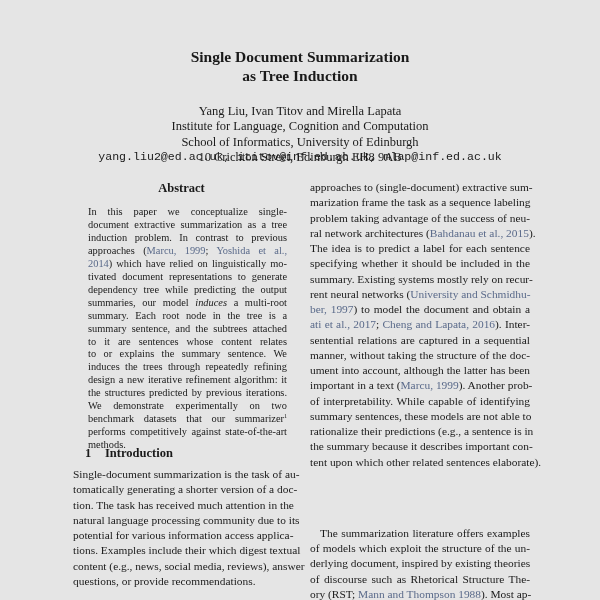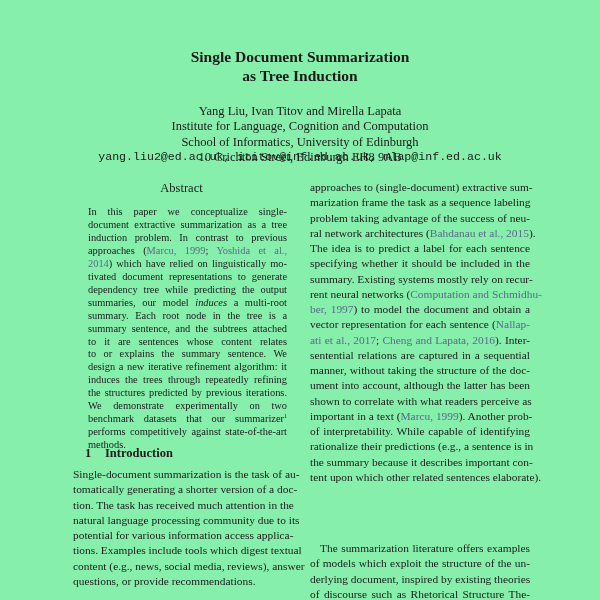--- a/index.html
+++ b/index.html
@@ -1,24 +1,24 @@
 <!DOCTYPE html>
 <html><head>
 <meta charset="utf-8">
 <style>
   html, body { margin: 0; padding: 0; background: #ffffff; }
   body { width: 600px; height: 600px; overflow: hidden; position: relative;
          font-family: "Liberation Serif", "DejaVu Serif", serif; color: #1a1a1a; }
-  .page { position: absolute; left: 0; top: 0; width: 600px; height: 600px; background: #86efac; }
+  .page { position: absolute; left: 0; top: 0; width: 600px; height: 600px; background: #e5e5e5; }
   .center { position: absolute; left: 0; width: 600px; text-align: center; }
   .title { font-weight: bold; font-size: 15.5px; line-height: 19px; top: 47px; }
   .authors { top: 104px; font-size: 12.5px; line-height: 15.3px; }
   .authors b { font-weight: normal; }
   .emails { top: 149px; font-family: "Liberation Mono", "DejaVu Sans Mono", monospace; font-size: 11.6px; line-height: 15px; letter-spacing: 0px; }
-  .abs-head { position: absolute; left: 73px; width: 217px; top: 181px; text-align: center; font-weight: normal; font-size: 12.5px; line-height: 15px; }
+  .abs-head { position: absolute; left: 73px; width: 217px; top: 181px; text-align: center; font-weight: bold; font-size: 12.5px; line-height: 15px; }
   .col { position: absolute; }
   .line { display: block; white-space: nowrap; text-align: justify; text-align-last: justify; }
   .line.last { text-align-last: left; }
   .abstract { left: 88px; width: 199px; top: 206px; font-size: 10.4px; line-height: 12.95px; }
   .left-body { left: 73px; width: 217px; top: 467px; font-size: 11.4px; line-height: 15.25px; }
   .right-body { left: 310px; width: 220px; top: 180px; font-size: 11.4px; line-height: 15.25px; }
   .sec-head { position: absolute; left: 73px; top: 446px; font-weight: bold; font-size: 12.5px; line-height: 15px; margin-left: 12px; }
   .sec-head .num { display: inline-block; width: 20px; }
   .cite { color: #5a6a8a; }
   .para-gap { display: block; height: 8px; }
@@ -57,63 +57,62 @@
       <span class="line">induction problem.  In contrast to previous</span>
       <span class="line">approaches (<span class="cite">Marcu, 1999</span>; <span class="cite">Yoshida et al.,</span></span>
       <span class="line"><span class="cite">2014</span>) which have relied on linguistically mo-</span>
       <span class="line">tivated document representations to generate</span>
       <span class="line">dependency tree while predicting the output</span>
       <span class="line">summaries, our model <em>induces</em> a multi-root</span>
       <span class="line">summary.  Each root node in the tree is a</span>
       <span class="line">summary sentence, and the subtrees attached</span>
       <span class="line">to it are sentences whose content relates</span>
       <span class="line">to or explains the summary sentence.  We</span>
+      <span class="line">induces the trees through repeatedly refining</span>
       <span class="line">design a new iterative refinement algorithm: it</span>
-      <span class="line">induces the trees through repeatedly refining</span>
       <span class="line">the structures predicted by previous iterations.</span>
       <span class="line">We demonstrate experimentally on two</span>
       <span class="line">benchmark datasets that our summarizer<sup>1</sup></span>
       <span class="line">performs competitively against state-of-the-art</span>
       <span class="line last">methods.</span>
     </div>
 
   <div class="sec-head">
     <span class="num">1</span><span>Introduction</span>
   </div>
 
   <div class="col left-body" id="left-col">
       <span class="line">Single-document summarization is the task of au-</span>
       <span class="line">tomatically generating a shorter version of a doc-</span>
       <span class="line">tion.  The task has received much attention in the</span>
       <span class="line">natural language processing community due to its</span>
       <span class="line">potential for various information access applica-</span>
-      <span class="line">tions. Examples include tools which digest textual</span>
+      <span class="line">tions. Examples include their which digest textual</span>
       <span class="line">content (e.g., news, social media, reviews), answer</span>
       <span class="line last">questions, or provide recommendations.</span>
     </div>
 
   <div class="col right-body" id="right-col">
       <div>
         <span class="line">approaches to (single-document) extractive sum-</span>
         <span class="line">marization frame the task as a sequence labeling</span>
         <span class="line">problem taking advantage of the success of neu-</span>
         <span class="line">ral network architectures (<span class="cite">Bahdanau et al., 2015</span>).</span>
         <span class="line">The idea is to predict a label for each sentence</span>
         <span class="line">specifying whether it should be included in the</span>
         <span class="line">summary.  Existing systems mostly rely on recur-</span>
-        <span class="line">rent neural networks (<span class="cite">Computation and Schmidhu-</span></span>
+        <span class="line">rent neural networks (<span class="cite">University and Schmidhu-</span></span>
         <span class="line"><span class="cite">ber, 1997</span>) to model the document and obtain a</span>
-        <span class="line">vector representation for each sentence (<span class="cite">Nallap-</span></span>
         <span class="line"><span class="cite">ati et al., 2017</span>; <span class="cite">Cheng and Lapata, 2016</span>).  Inter-</span>
         <span class="line">sentential relations are captured in a sequential</span>
         <span class="line">manner, without taking the structure of the doc-</span>
         <span class="line">ument into account, although the latter has been</span>
-        <span class="line">shown to correlate with what readers perceive as</span>
         <span class="line">important in a text (<span class="cite">Marcu, 1999</span>).  Another prob-</span>
         <span class="line">of interpretability.  While capable of identifying</span>
+        <span class="line">summary sentences, these models are not able to</span>
         <span class="line">rationalize their predictions (e.g., a sentence is in</span>
         <span class="line">the summary because it describes important con-</span>
         <span class="line last">tent upon which other related sentences elaborate).</span>
       </div>
       <span class="para-gap"></span>
       <div>
         <span class="line indent">The summarization literature offers examples</span>
         <span class="line">of models which exploit the structure of the un-</span>
         <span class="line">derlying document, inspired by existing theories</span>
         <span class="line">of discourse such as Rhetorical Structure The-</span>

